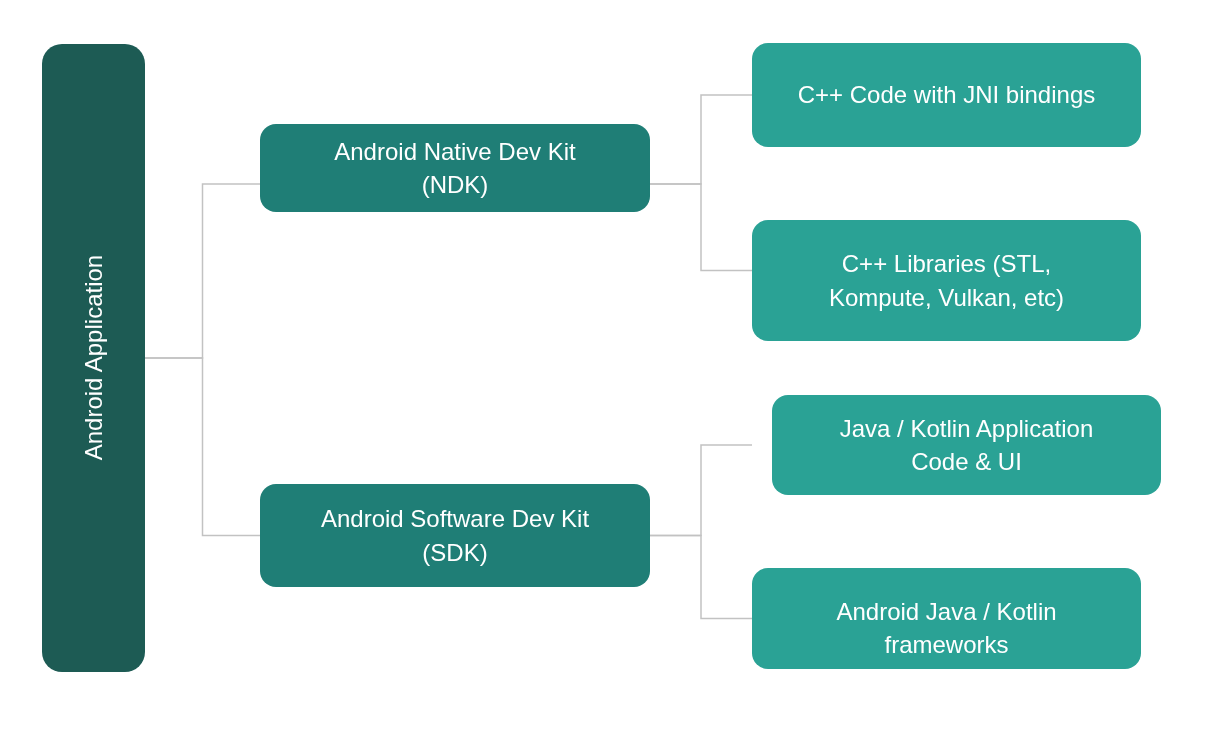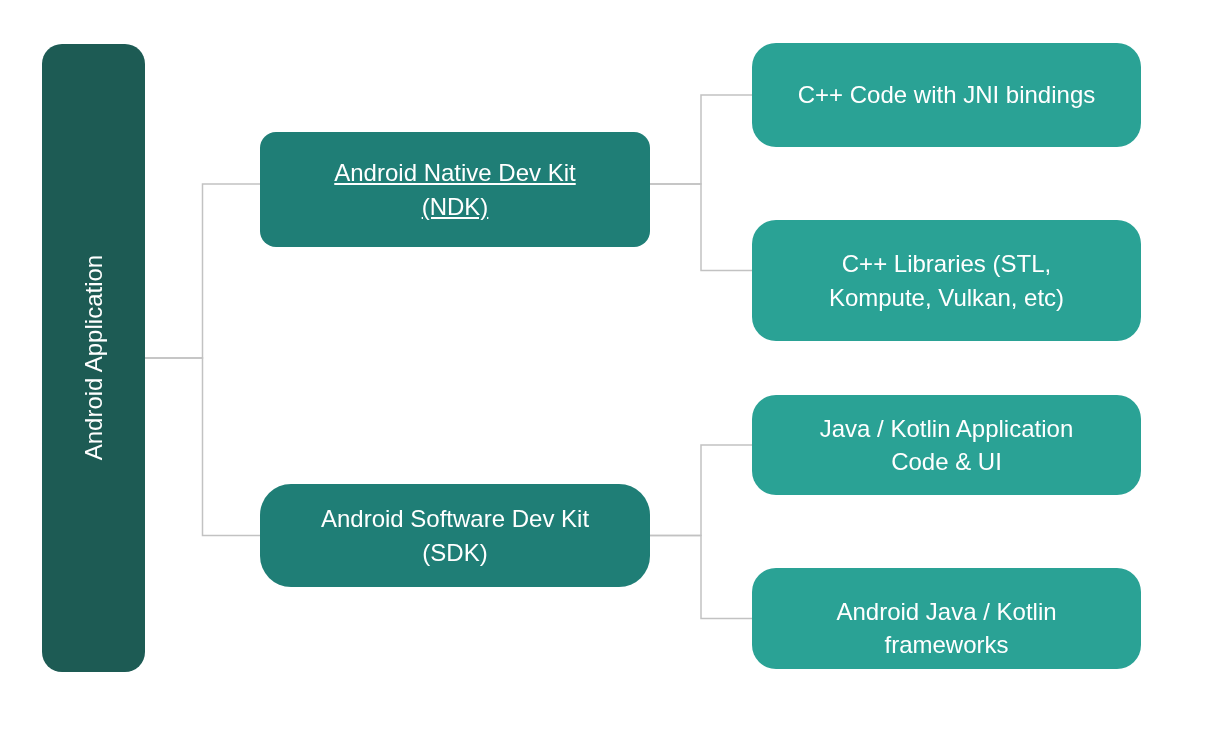--- a/index.html
+++ b/index.html
@@ -51,30 +51,30 @@
   }
   .node-root .vertical-label {
     transform: rotate(-90deg);
     white-space: nowrap;
   }
   .node-mid {
     background: var(--mid-fill);
     border-radius: 16px;
     left: 260px; width: 390px;
   }
-  .node-ndk { top: 132px; height: 115px; text-decoration: underline; }
-  .node-sdk { top: 484px; height: 103px; border-radius: 31px; }
+  .node-ndk { top: 124px; height: 88px; }
+  .node-sdk { top: 484px; height: 103px; }
   .node-leaf {
     background: var(--leaf-fill);
-    border-radius: 24px;
+    border-radius: 16px;
     left: 752px; width: 389px;
   }
   .node-cpp-code        { top: 43px;  height: 104px; }
   .node-cpp-libs        { top: 220px; height: 121px; }
-  .node-java-app        { top: 395px; height: 100px; }
+  .node-java-app        { top: 395px; height: 100px; margin-left: 20px; }
   .node-java-frameworks { top: 568px; height: 101px; align-items: flex-end; }
 </style>
 </head>
 <body>
 
 <div class="canvas">
 
   <svg id="connector-layer" xmlns="http://www.w3.org/2000/svg">
       <path d="M 145 358 H 202.5 V 184 H 260" fill="none" stroke="#c2c2c2" stroke-width="1.5"></path>
       <path d="M 145 358 H 202.5 V 535.5 H 260" fill="none" stroke="#c2c2c2" stroke-width="1.5"></path>

